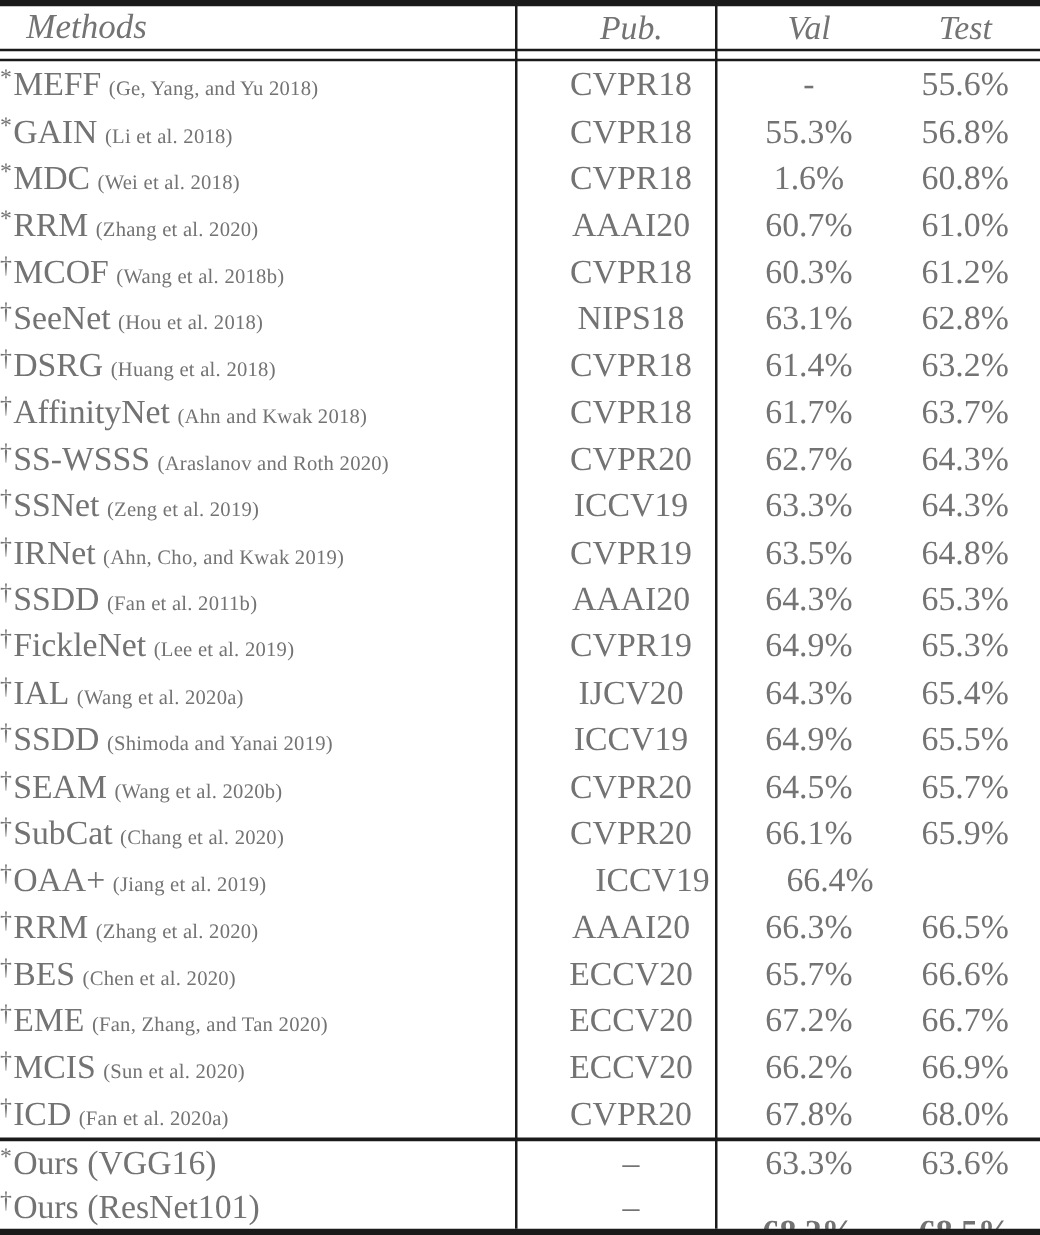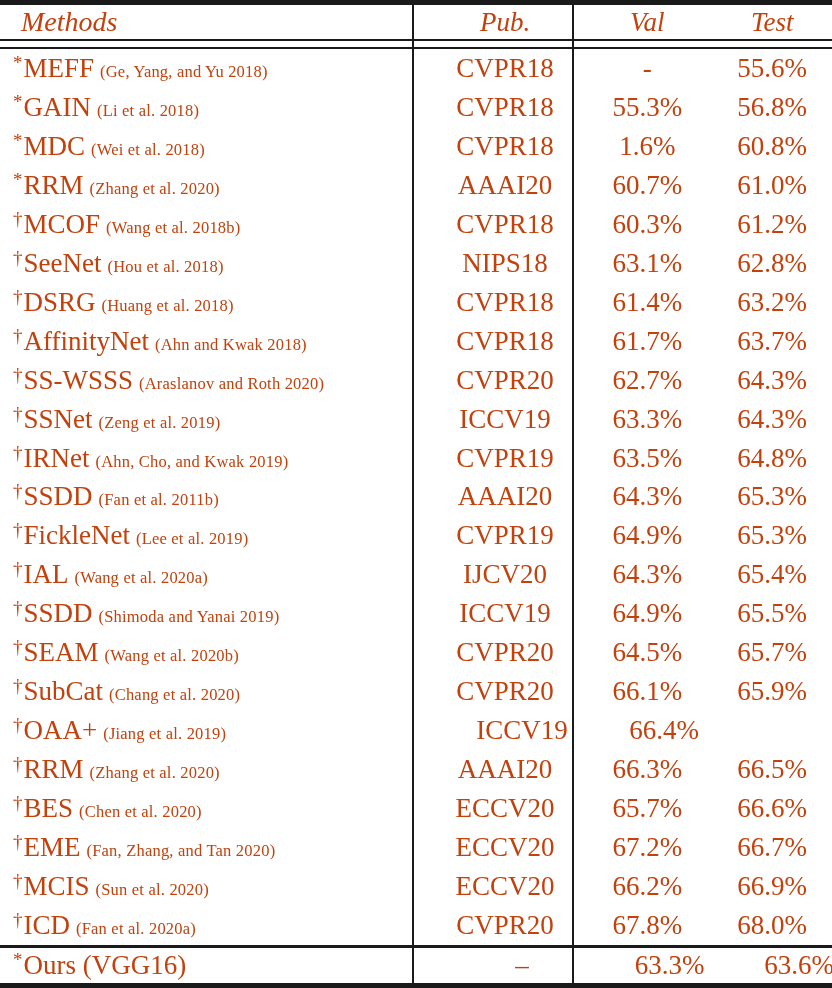--- a/index.html
+++ b/index.html
@@ -5,21 +5,21 @@
   html, body {
     margin: 0;
     padding: 0;
     background: #ffffff;
   }
   .paper-table {
     position: relative;
     width: 832px;
     height: 988px;
     background: #ffffff;
-    color: #c2410c;
+    color: #737373;
     font-family: "Liberation Serif", "DejaVu Serif", serif;
     display: flex;
     flex-direction: column;
     box-sizing: border-box;
     overflow: hidden;
   }
   .hrule { flex: none; width: 100%; background: #1a1a1a; }
   .hrule-top { height: 5px; }
   .hrule-bottom { height: 5px; }
   .hrule-mid { height: 3px; }
@@ -27,25 +27,25 @@
     flex: none; width: 100%; height: 10px;
     background: transparent;
     border-top: 2px solid #1a1a1a;
     border-bottom: 2px solid #1a1a1a;
     box-sizing: border-box;
   }
   .row { display: flex; align-items: center; white-space: nowrap; }
   .header-row { flex: none; height: 34px; font-style: italic; font-size: 28px; }
   .tbody { flex: 1; display: flex; flex-direction: column; min-height: 0; }
   .tbody .row { flex: 1; }
-  .ours-body { flex: none; display: flex; flex-direction: row; }
+  .ours-body { flex: none; display: flex; flex-direction: column; }
   .ours-body .row { flex: none; height: 35px; }
   .c-method {
     width: 413px; box-sizing: border-box;
-    padding-left: 13px; overflow: hidden;
+    overflow: hidden;
     font-size: 27px; text-align: left;
   }
   .header-row .c-method { padding-left: 21px; font-size: 28px; }
   .c-pub  { width: 160px; text-align: center; font-size: 27px; padding-left: 29px; }
   .c-val  { width: 135px; text-align: center; font-size: 27px; }
   .c-test { width: 124px; text-align: center; font-size: 27px; }
   .marker { font-size: 19px; position: relative; top: -8px; margin-right: 1px; }
   .cite { font-size: 16.5px; margin-left: 6px; letter-spacing: 0.2px; }
   .bold { font-weight: bold; margin-top: 39px; }
   .vline {

